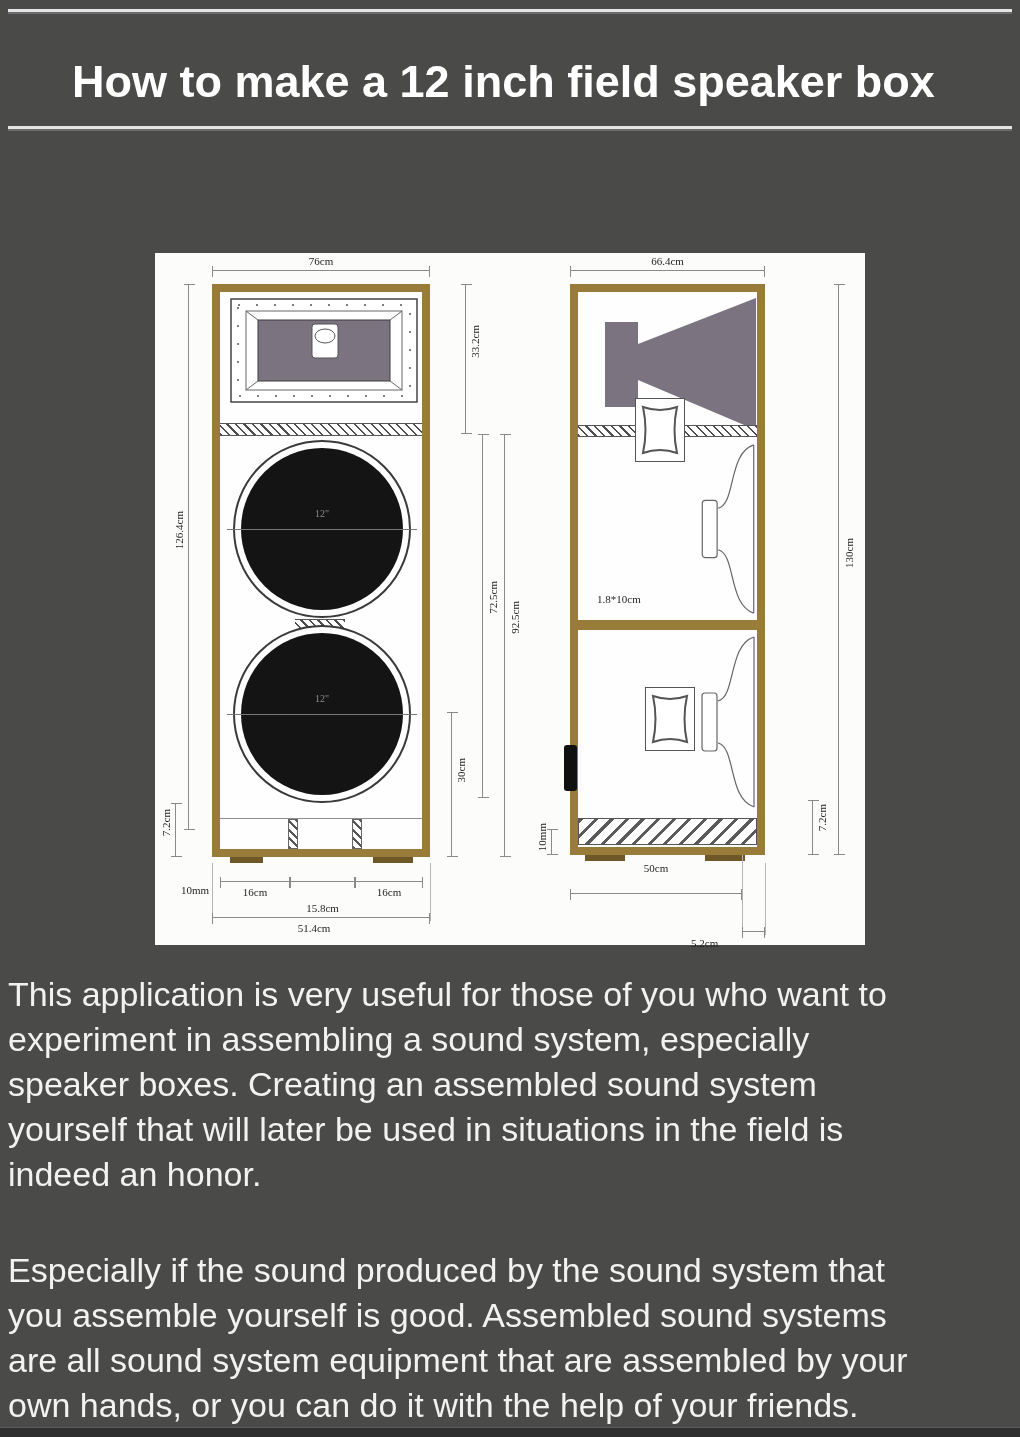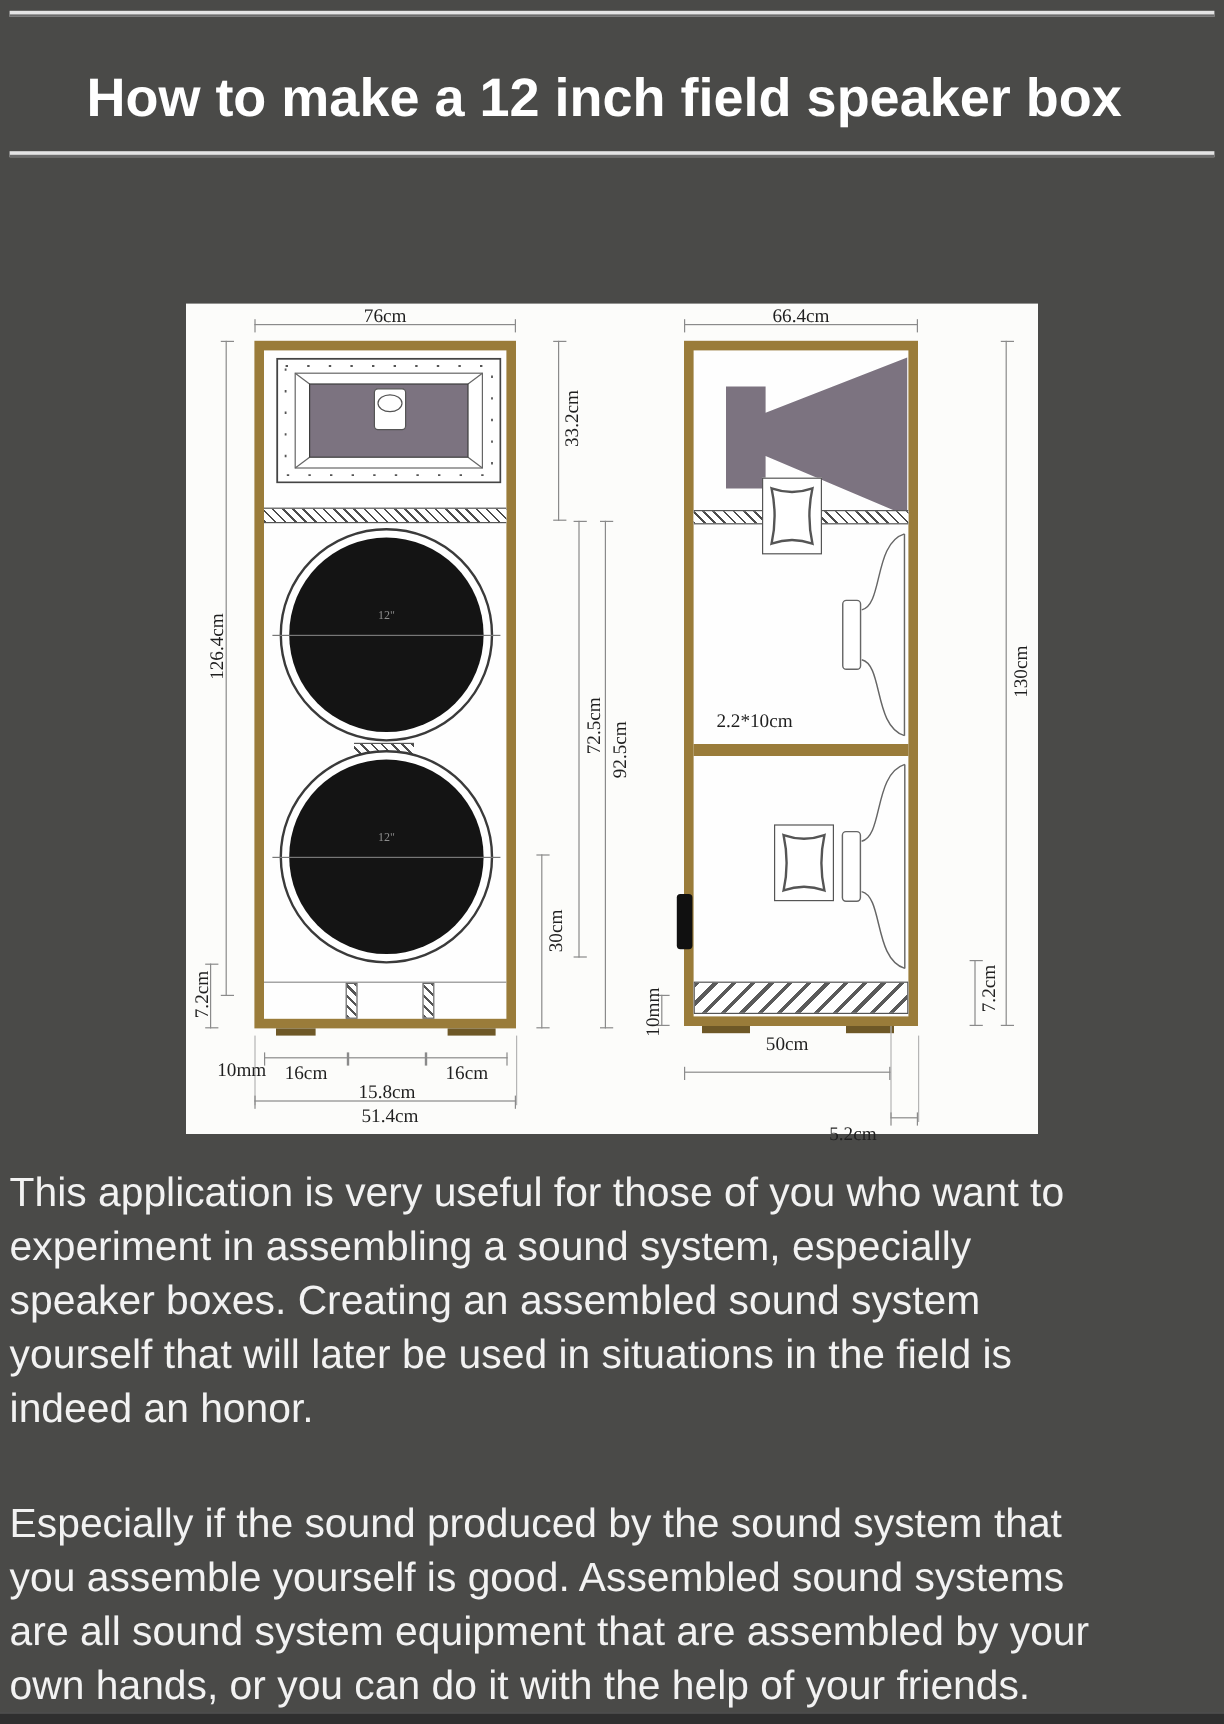--- a/index.html
+++ b/index.html
@@ -21,21 +21,21 @@
   
   .dl { position:absolute; }
   .dl.h { height:0; border-top:1px solid #8a8a8a; }
   .dl.h::before,.dl.h::after { content:""; position:absolute; top:-5px; width:1px; height:11px; background:#8a8a8a; }
   .dl.h::before{ left:0; } .dl.h::after{ right:0; }
   .dl.v { width:0; border-left:1px solid #8a8a8a; }
   .dl.v::before,.dl.v::after { content:""; position:absolute; left:-5px; height:1px; width:11px; background:#8a8a8a; }
   .dl.v::before{ top:0; } .dl.v::after{ bottom:0; }
   .ext { position:absolute; width:0; border-left:1px solid #b5b5b5; }
 
-  .dlab { position:absolute; font-family:"Liberation Serif", serif; font-size:16px;
+  .dlab { position:absolute; font-family:"Liberation Serif", serif; font-size:11px;
           color:#1f1f1f; white-space:nowrap; }
   .dlab.c { text-align:center; }
   .vlab { writing-mode:vertical-rl; transform:rotate(180deg); }
 
   
   .hatch { background-color:#ffffff; border-top:1px solid #555; border-bottom:1px solid #555;
            background-image:repeating-linear-gradient(45deg,#4c4c4c 0 1.5px,transparent 1.5px 6px); }
   .hatch-wide { background-color:#ffffff; border:1px solid #555; box-sizing:border-box;
            background-image:repeating-linear-gradient(-45deg,transparent 0 8px,#5a5a5a 8px 11px); }
   .post { position:absolute; border:1px solid #666; box-sizing:border-box;
@@ -133,21 +133,21 @@
 
     <div class="dlab" style="left:26px; top:631px">10mm</div>
     <div class="dl h" style="left:65px; top:628px; width:70px"></div>
     <div class="dlab c" style="left:65px; top:633px; width:70px">16cm</div>
     <div class="dl h" style="left:135px; top:628px; width:65px"></div>
     <div class="dlab c" style="left:135px; top:649px; width:65px">15.8cm</div>
     <div class="dl h" style="left:200px; top:628px; width:68px"></div>
     <div class="dlab c" style="left:200px; top:633px; width:68px">16cm</div>
 
     <div class="dl h" style="left:57px; top:664px; width:218px"></div>
-    <div class="dlab c" style="left:61px; top:669px; width:218px">51.4cm</div>
+    <div class="dlab c" style="left:50px; top:669px; width:218px">51.4cm</div>
 
     <div class="dl h" style="left:415px; top:17px; width:195px"></div>
     <div class="dlab c" style="left:415px; top:2px; width:195px">66.4cm</div>
 
     <div class="box" style="left:415px; top:31px; width:195px; height:571px"></div>
 
     <svg style="left:423px; top:39px" width="179" height="143" viewBox="0 0 179 143">
       <polygon points="27,30 60,30 60,52 178,6 178,138 60,88 60,115 27,115" fill="#7c7380"></polygon>
     </svg>
 
@@ -159,21 +159,21 @@
       </svg>
     </div>
 
     <svg style="left:545px; top:186px" width="57" height="180" viewBox="0 0 57 182">
       <rect x="2" y="62" width="15" height="58" rx="3" fill="#fff" stroke="#666" stroke-width="1.2"></rect>
       <path d="M18,70 C36,66 28,14 54,6" fill="none" stroke="#666" stroke-width="1.2"></path>
       <path d="M18,112 C36,116 28,168 54,176" fill="none" stroke="#666" stroke-width="1.2"></path>
       <line x1="54" y1="6" x2="54" y2="176" stroke="#666" stroke-width="1.2"></line>
     </svg>
 
-    <div class="dlab" style="left:442px; top:340px">2.2*10cm</div>
+    <div class="dlab" style="left:442px; top:340px">1.8*10cm</div>
 
     <div class="wood-bar" style="left:423px; top:367px; width:179px; height:10px"></div>
 
     <div class="pillow" style="left:490px; top:434px; width:50px; height:64px">
       <svg width="48" height="62" viewBox="0 0 48 62">
         <path d="M7,8 Q24,14 41,8 Q36,31 41,54 Q24,48 7,54 Q12,31 7,8 Z" fill="none" stroke="#555" stroke-width="2"></path>
       </svg>
     </div>
 
     <svg style="left:545px; top:378px" width="57" height="182" viewBox="0 0 57 182">

